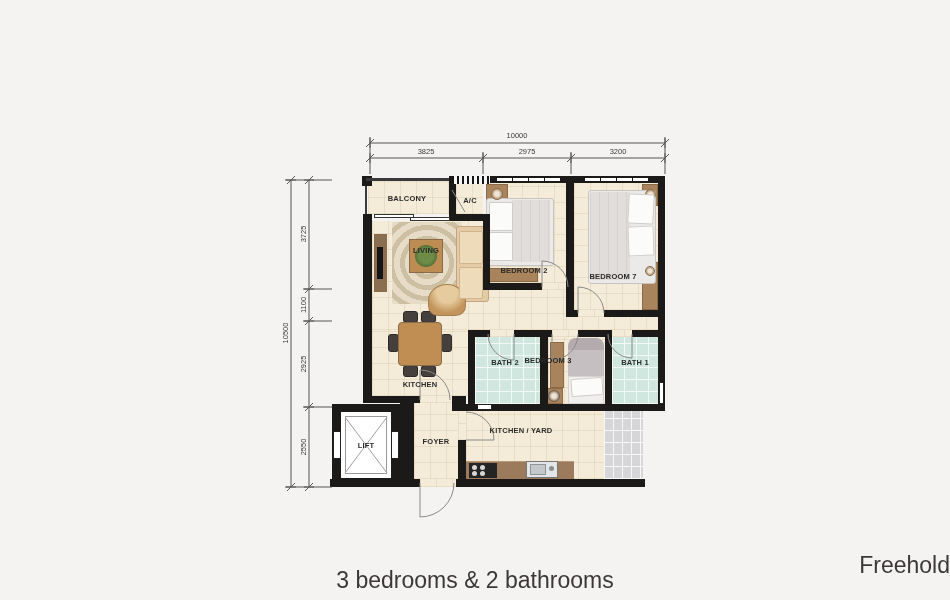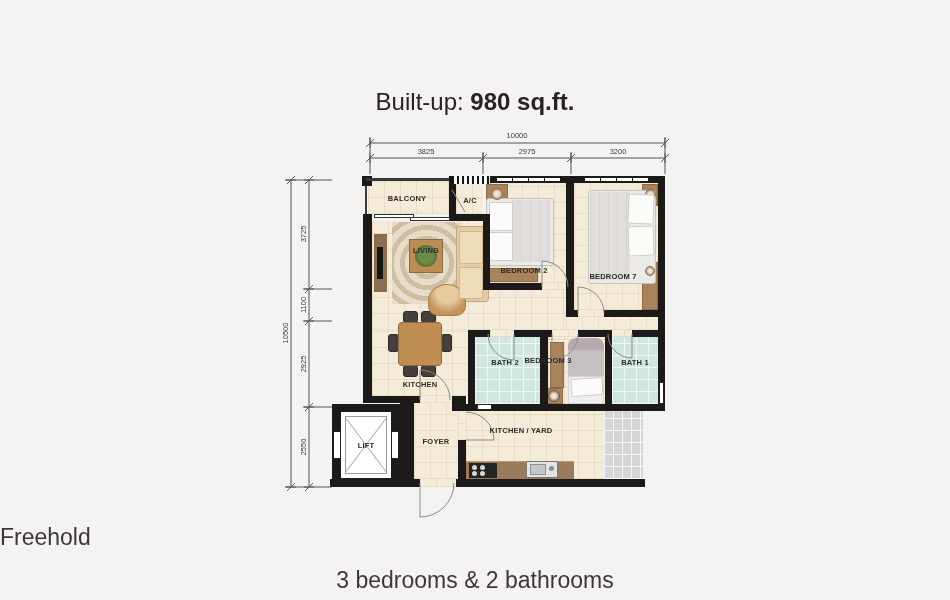--- a/index.html
+++ b/index.html
@@ -4,21 +4,21 @@
 <style>
   html,body{margin:0;padding:0}
   .page{position:relative;width:950px;height:600px;background:#f4f3f1;overflow:hidden;
         font-family:"Liberation Sans",sans-serif}
   .abs{position:absolute}
   .title{position:absolute;left:0;right:0;top:34px;text-align:center;
          font-size:46px;font-weight:800;letter-spacing:1px;color:#272324}
   .subtitle{position:absolute;left:0;right:0;top:88px;text-align:center;
             font-size:24px;color:#272324}
   .subtitle .bold{font-weight:800}
-  .footer1{position:absolute;left:0;right:0;top:524px;text-align:left;font-size:23px;color:#3c3839}
+  .footer1{position:absolute;left:0;right:0;top:552px;text-align:right;font-size:23px;color:#3c3839}
   .footer2{position:absolute;left:0;right:0;top:567px;text-align:center;font-size:23px;color:#3c3839}
   .wall{position:absolute;background:#1c1a19;z-index:30}
   .thinwall{position:absolute;background:#3a3a3a;z-index:30}
   .floor{position:absolute;background:#f4ecd9;z-index:5;
     background-image:repeating-linear-gradient(0deg,rgba(160,130,80,.14) 0 1px,transparent 1px 16px),
                      repeating-linear-gradient(90deg,rgba(160,130,80,.14) 0 1px,transparent 1px 16px)}
   .bathfloor{position:absolute;background:#cfe7df;z-index:5;
     background-image:repeating-linear-gradient(0deg,rgba(255,255,255,.7) 0 1px,transparent 1px 12px),
                      repeating-linear-gradient(90deg,rgba(255,255,255,.7) 0 1px,transparent 1px 12px)}
   .yardfloor{position:absolute;background:#d6d6d8;z-index:5;
@@ -43,21 +43,20 @@
        white-space:nowrap;z-index:60}
   .dimv{position:absolute;transform:translate(-50%,-50%) rotate(-90deg);font-size:7.5px;color:#3a3a3a;
         white-space:nowrap;z-index:60}
   svg.lines{position:absolute;left:0;top:0;z-index:40;pointer-events:none}
 </style>
 </head>
 <body>
 
 <div class="page">
 
-  <div class="subtitle"><span>Built-up:</span>&nbsp;<span class="bold">980 sq.ft.</span></div>
 
   <div class="footer1">Freehold</div>
   <div class="footer2">3 bedrooms &amp; 2 bathrooms</div>
 
   <div class="floor" style="left:368px;top:181px;width:81px;height:33px"></div>
   <div class="floor" style="left:456px;top:183px;width:27px;height:31px"></div>
   <div class="floor" style="left:372px;top:221px;width:111px;height:109px"></div>
   <div class="floor" style="left:372px;top:330px;width:96px;height:66px"></div>
   <div class="floor" style="left:490px;top:183px;width:76px;height:100px"></div>
   <div class="floor" style="left:574px;top:183px;width:84px;height:127px"></div>

